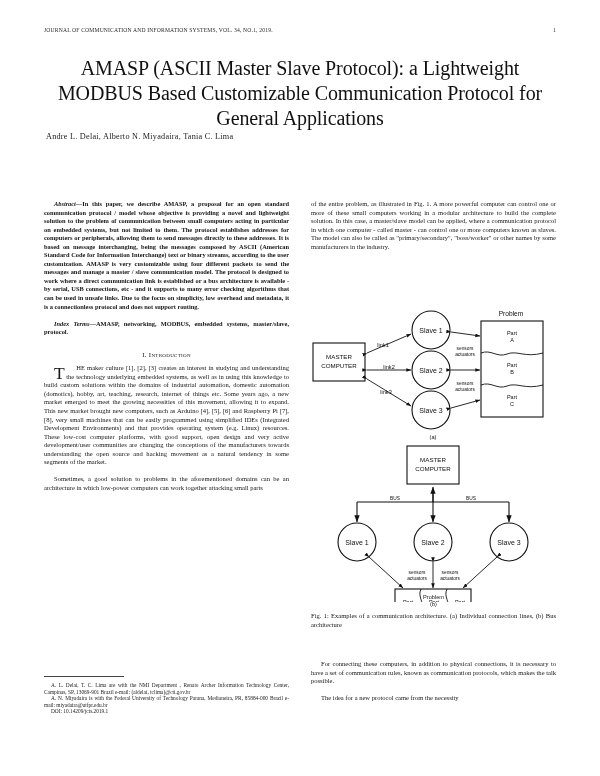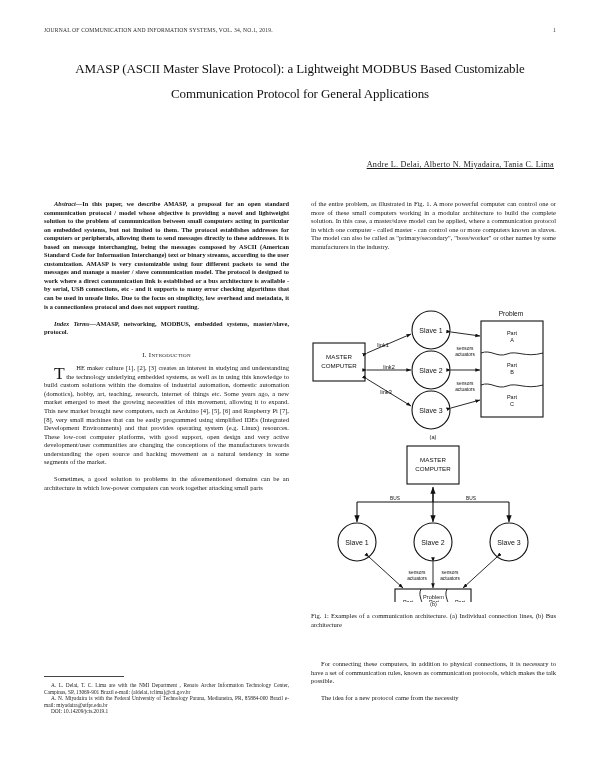--- a/index.html
+++ b/index.html
@@ -39,36 +39,35 @@
   .runhead .jname { font-variant: small-caps; text-transform: uppercase; }
   .runhead .pageno { font-size: 5.6px; }
 
   
   .title {
     position: absolute;
     left: 46px;
     top: 56px;
     width: 508px;
     text-align: center;
-    font-size: 13px;
+    font-size: 20px;
     line-height: 25px;
     color: #111;
     font-weight: normal;
     letter-spacing: -0.1px;
   }
   .authors {
     position: absolute;
     left: 46px;
-    top: 160px;
+    top: 132px;
     width: 508px;
-    text-align: right;
+    text-align: left;
     font-size: 8.2px;
     color: #1a1a1a;
     letter-spacing: 0.25px;
-    text-decoration: underline;
   }
 
   
   .col {
     position: absolute;
     width: 245px;
     font-size: 6.55px;
     line-height: 8.55px;
     text-align: justify;
     color: #161616;

